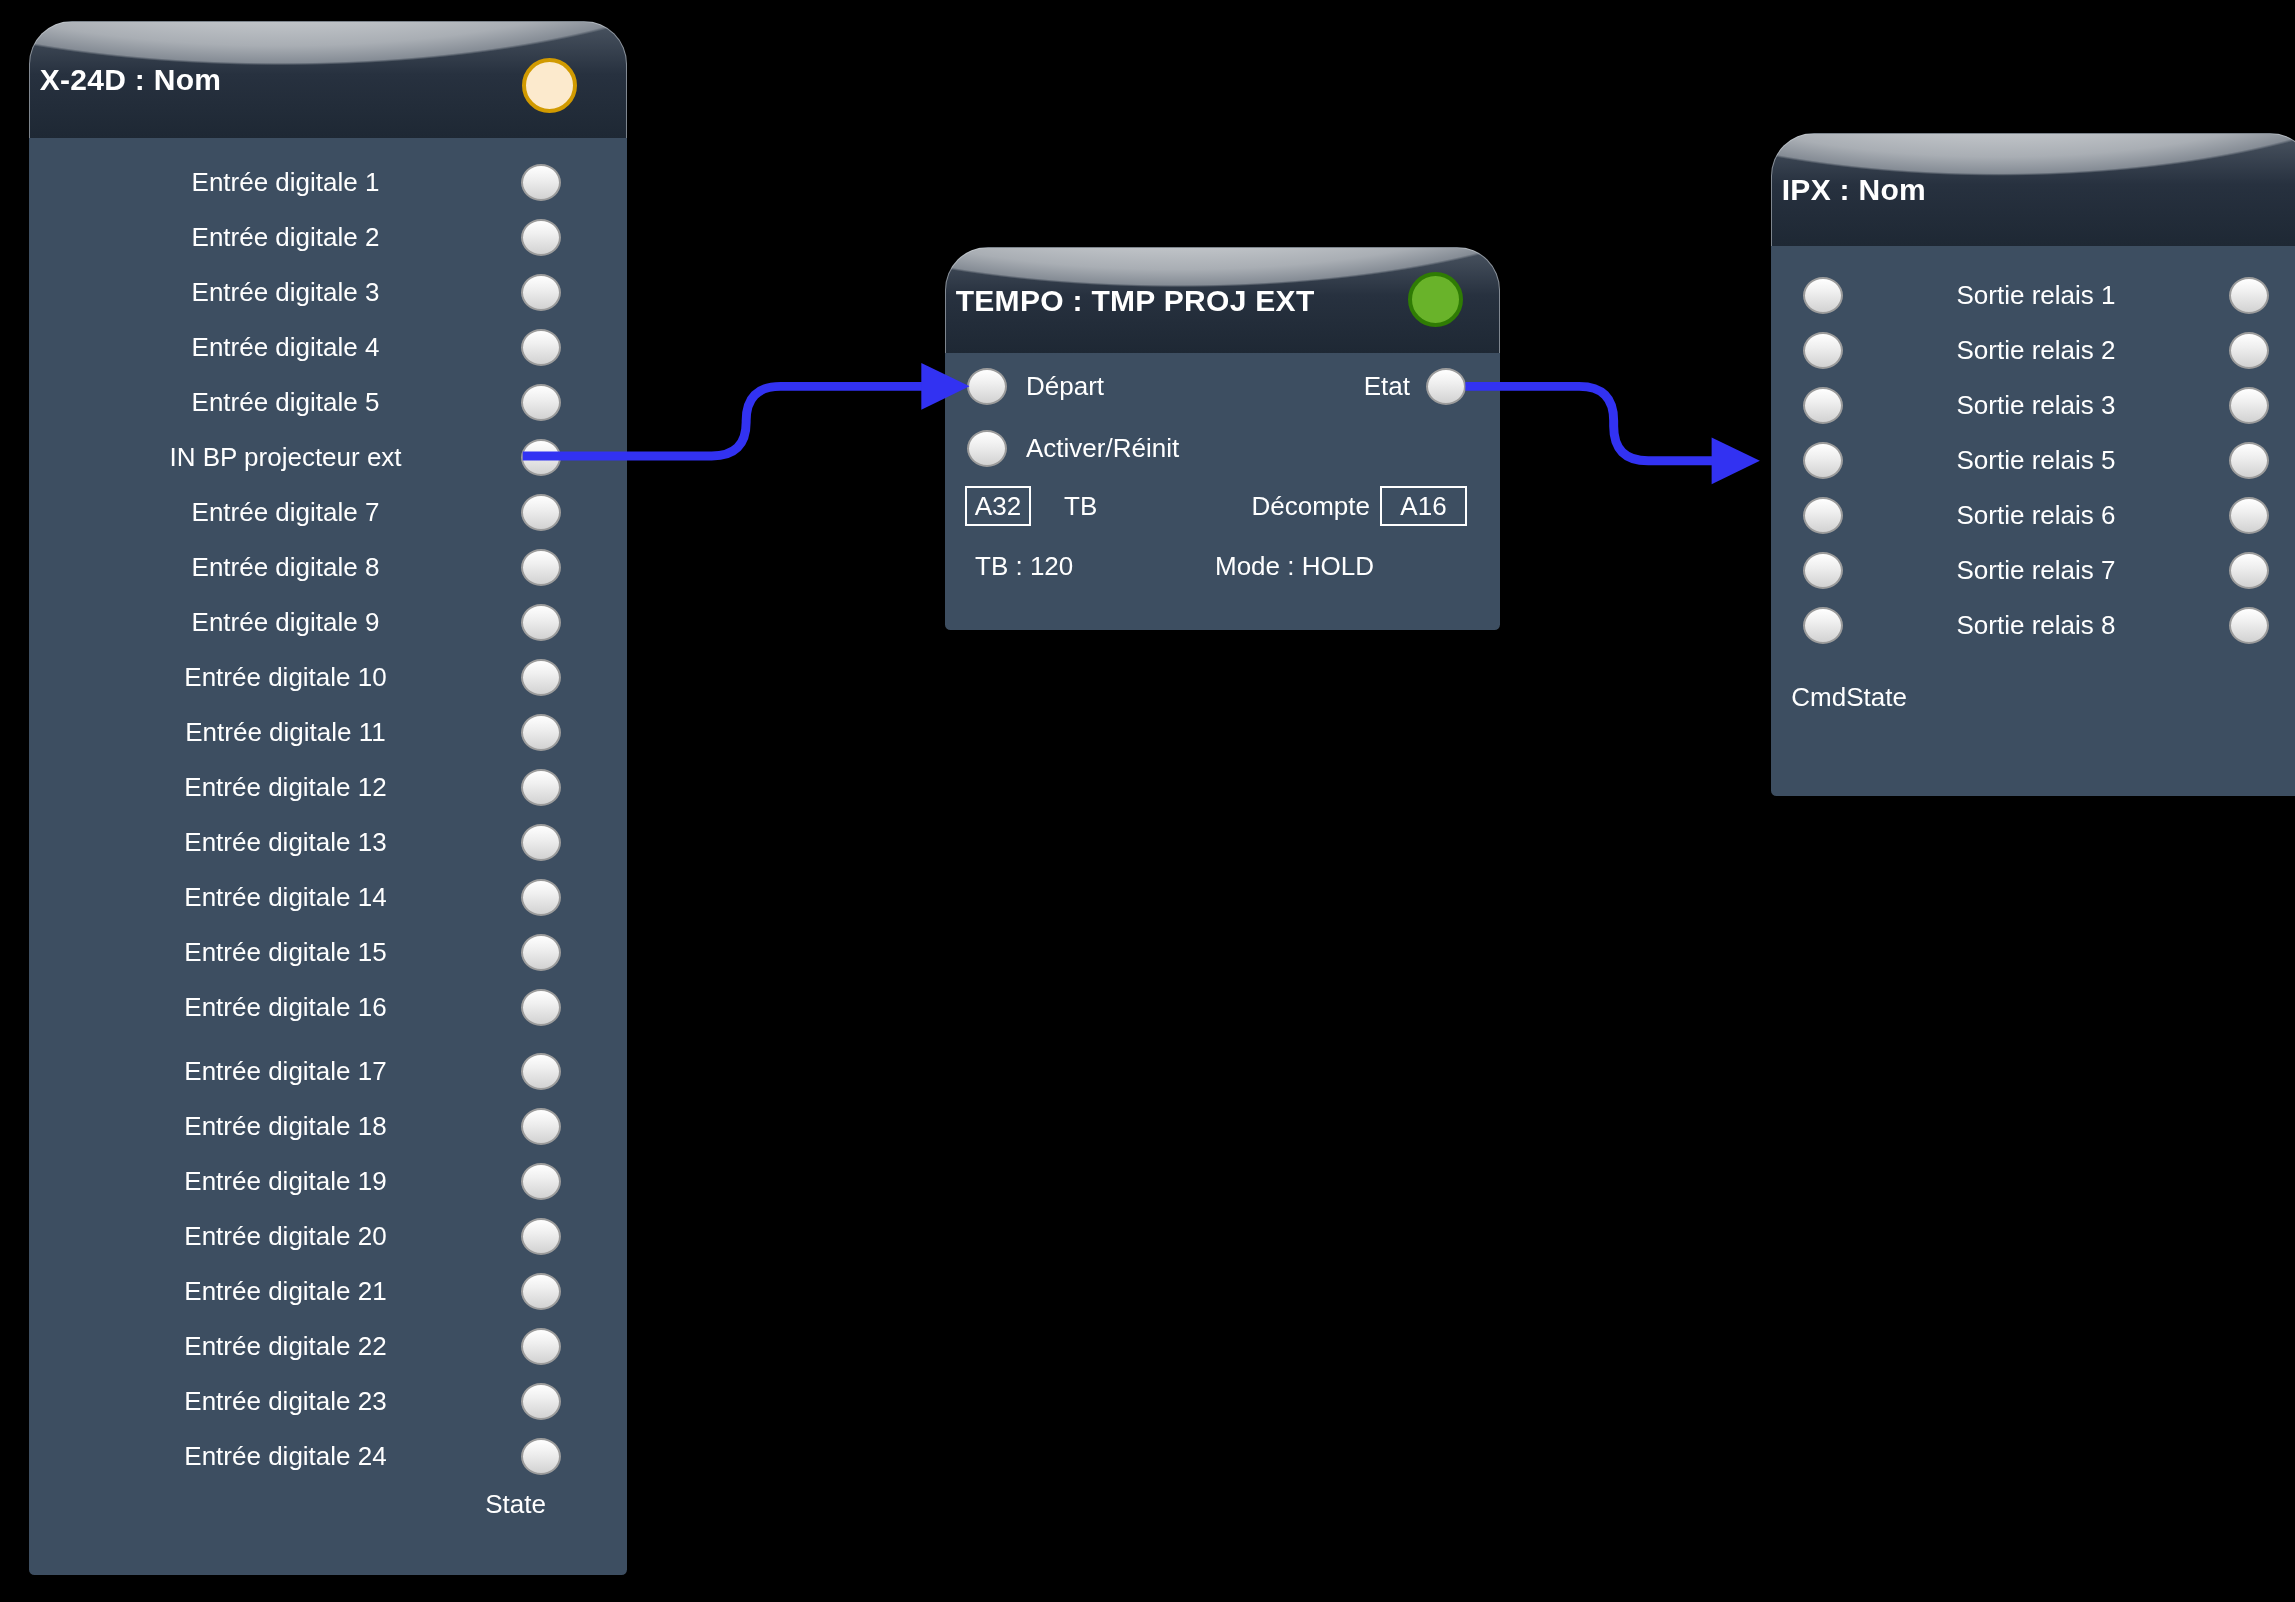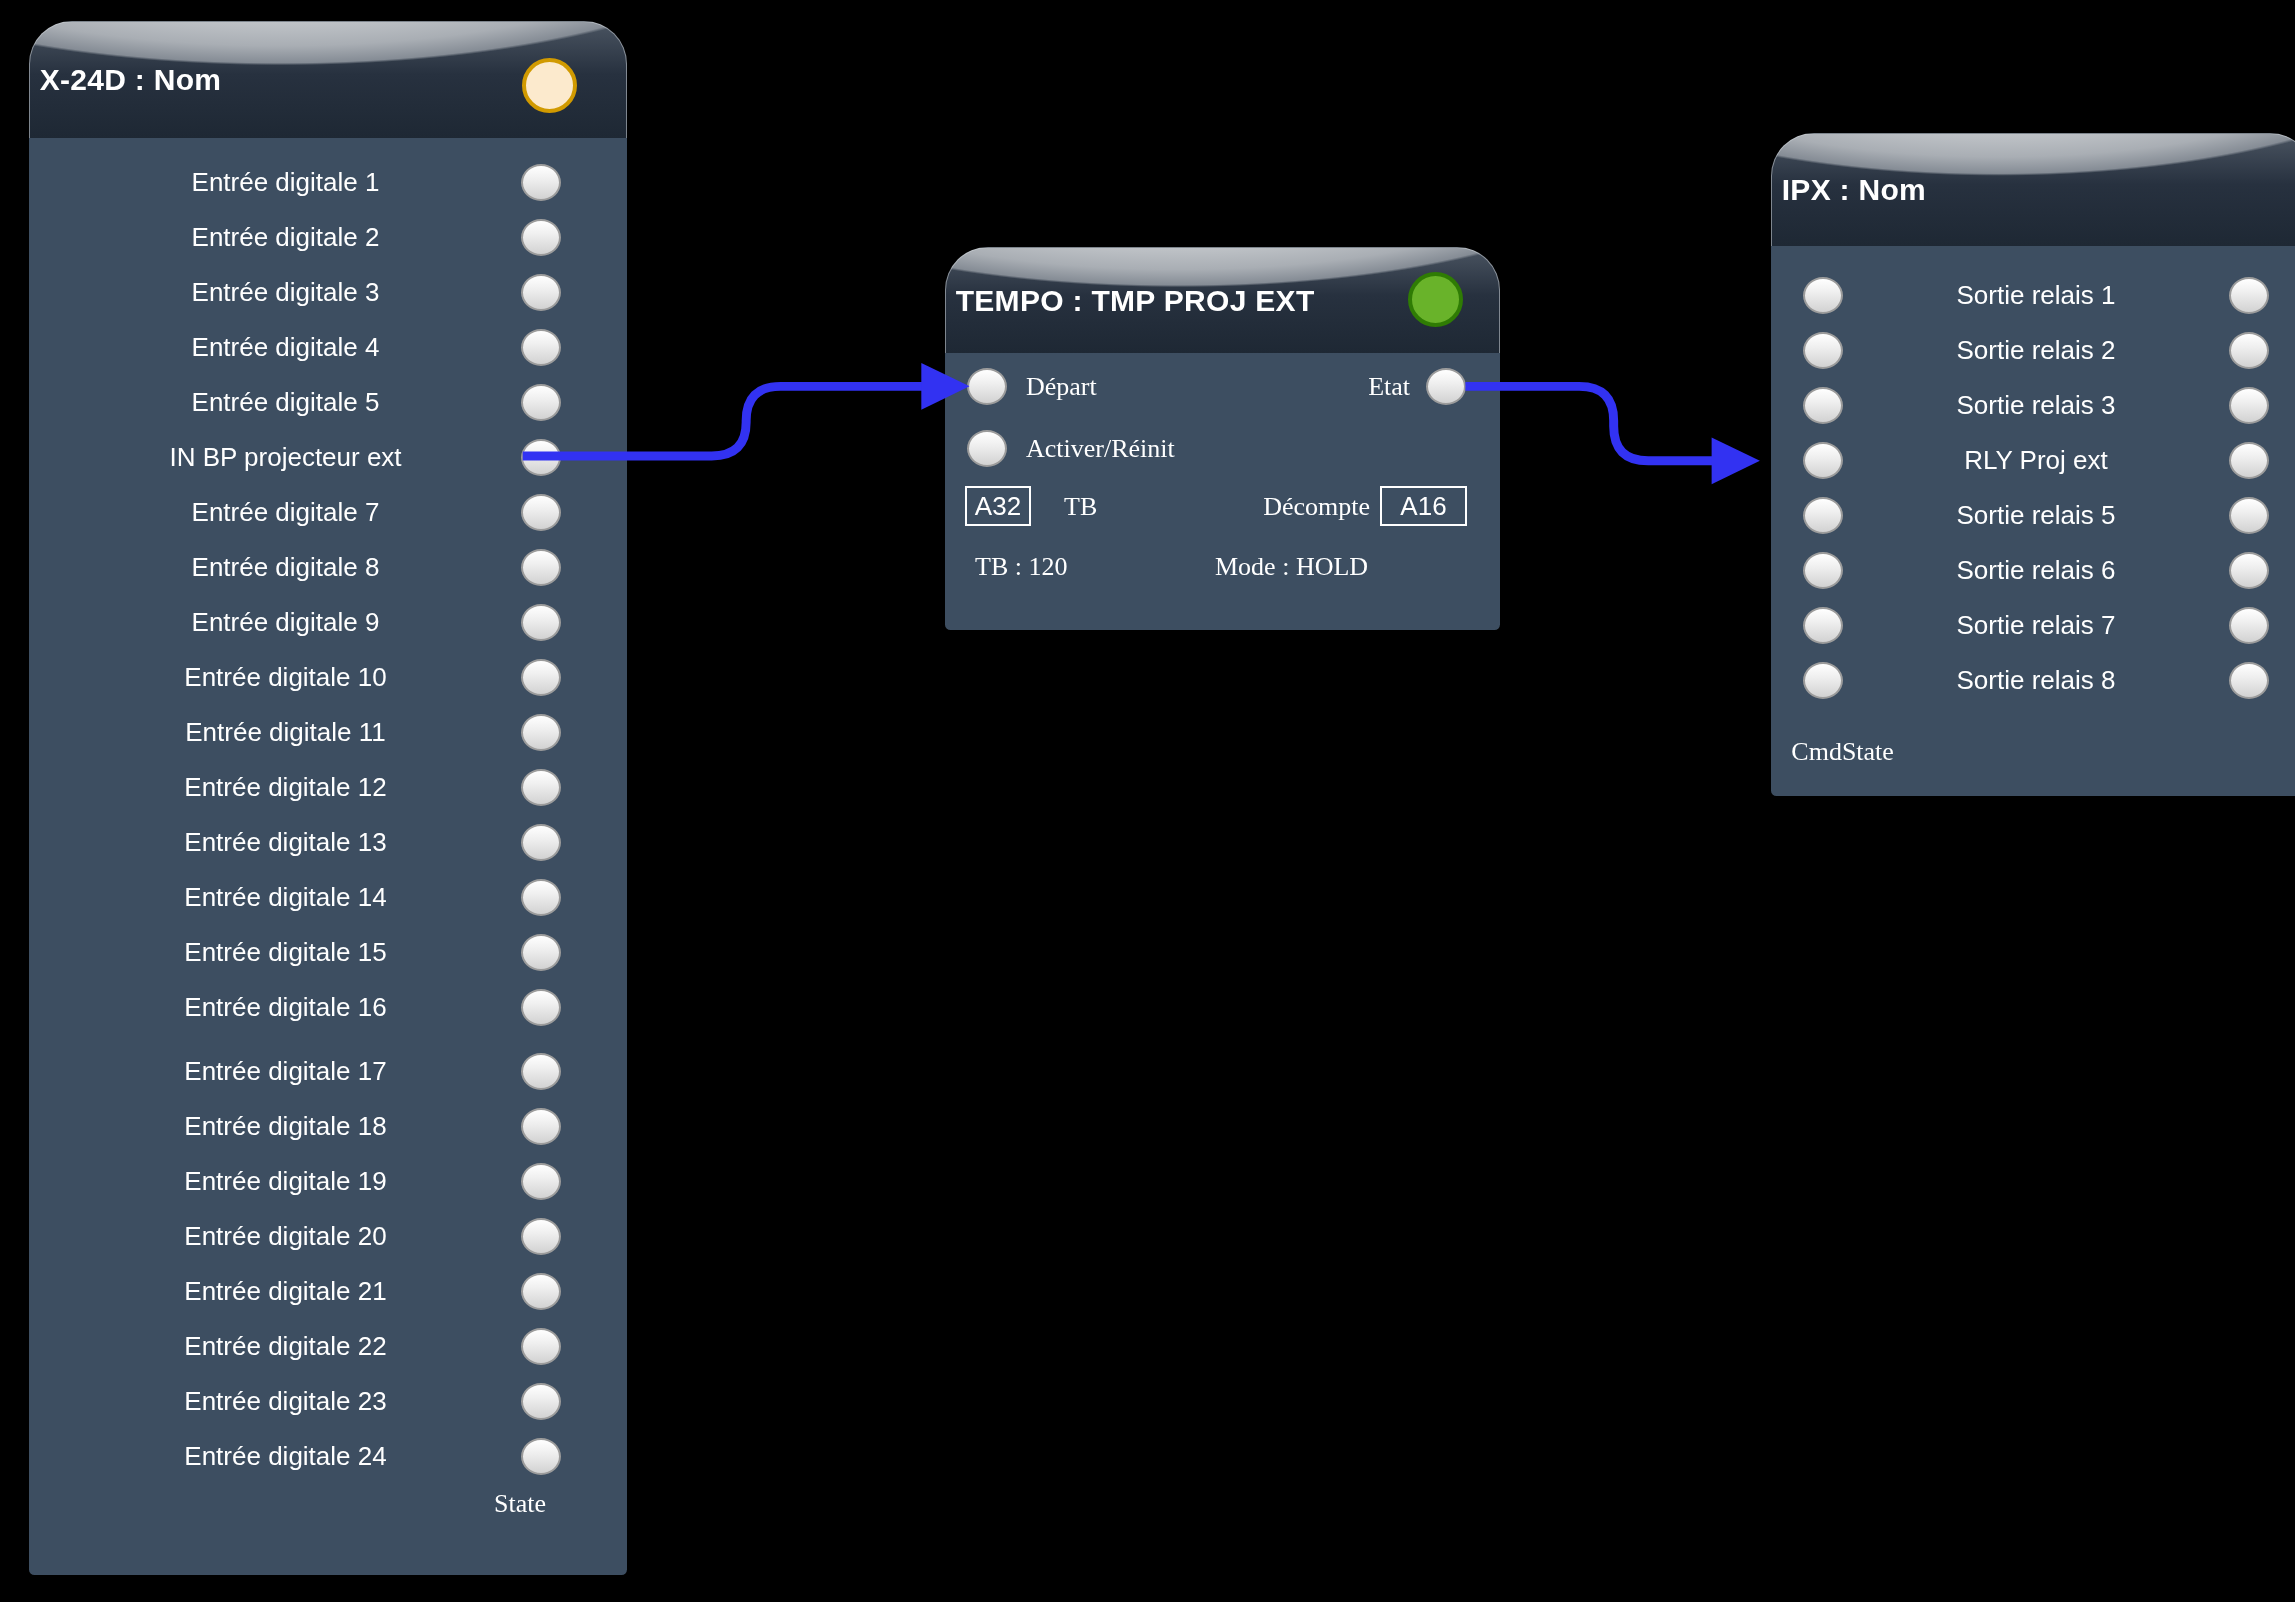--- a/index.html
+++ b/index.html
@@ -22,21 +22,21 @@
   .indicator{position:absolute;width:55px;height:55px;border-radius:50%;
              border:4.1px solid;box-sizing:border-box;}
   .ind-cream{background:#fceacd;border-color:#d19a00;}
   .ind-green{background:#69b32a;border-color:#2f7c04;}
 
   .port{width:40px;height:37px;border-radius:50%;border:2.8px solid #9b9b9b;box-sizing:border-box;
         background:linear-gradient(180deg,#ffffff 0%,#efefef 40%,#d2d2d2 100%);flex:none;}
 
   .io-row{display:flex;align-items:center;height:55px;}
   .io-label{flex:1;text-align:center;font-size:26px;white-space:nowrap;}
-  .lbl{font-size:26px;white-space:nowrap;font-family:Liberation Serif, serif;}
+  .lbl{font-size:26px;white-space:nowrap;}
 
   
   .x24d{left:29px;top:21px;width:561px;height:1554px;padding-left:37px;}
   .x24d .node-header{height:117px;}
   .x24d .node-body{top:117px;height:1437px;padding:16.6px 66px 0 21px;}
   .x24d .indicator{top:36px;right:49px;}
   .x24d .rows .io-row:nth-child(17){margin-top:9px;}
   .x24d-footer{display:flex;justify-content:flex-end;align-items:center;height:41px;
                padding-right:15px;font-size:26px;}
 
@@ -250,25 +250,20 @@
             <span class="io-label" data-interactable="false">Sortie relais 2</span>
             <span class="port" data-interactable="true"></span>
           </div>
 
           <div class="io-row" data-interactable="false">
             <span class="port" data-interactable="true"></span>
             <span class="io-label" data-interactable="false">Sortie relais 3</span>
             <span class="port" data-interactable="true"></span>
           </div>
 
-          <div class="io-row" data-interactable="false">
-            <span class="port" data-interactable="true"></span>
-            <span class="io-label" data-interactable="false">RLY Proj ext</span>
-            <span class="port" data-interactable="true"></span>
-          </div>
 
           <div class="io-row" data-interactable="false">
             <span class="port" data-interactable="true"></span>
             <span class="io-label" data-interactable="false">Sortie relais 5</span>
             <span class="port" data-interactable="true"></span>
           </div>
 
           <div class="io-row" data-interactable="false">
             <span class="port" data-interactable="true"></span>
             <span class="io-label" data-interactable="false">Sortie relais 6</span>

